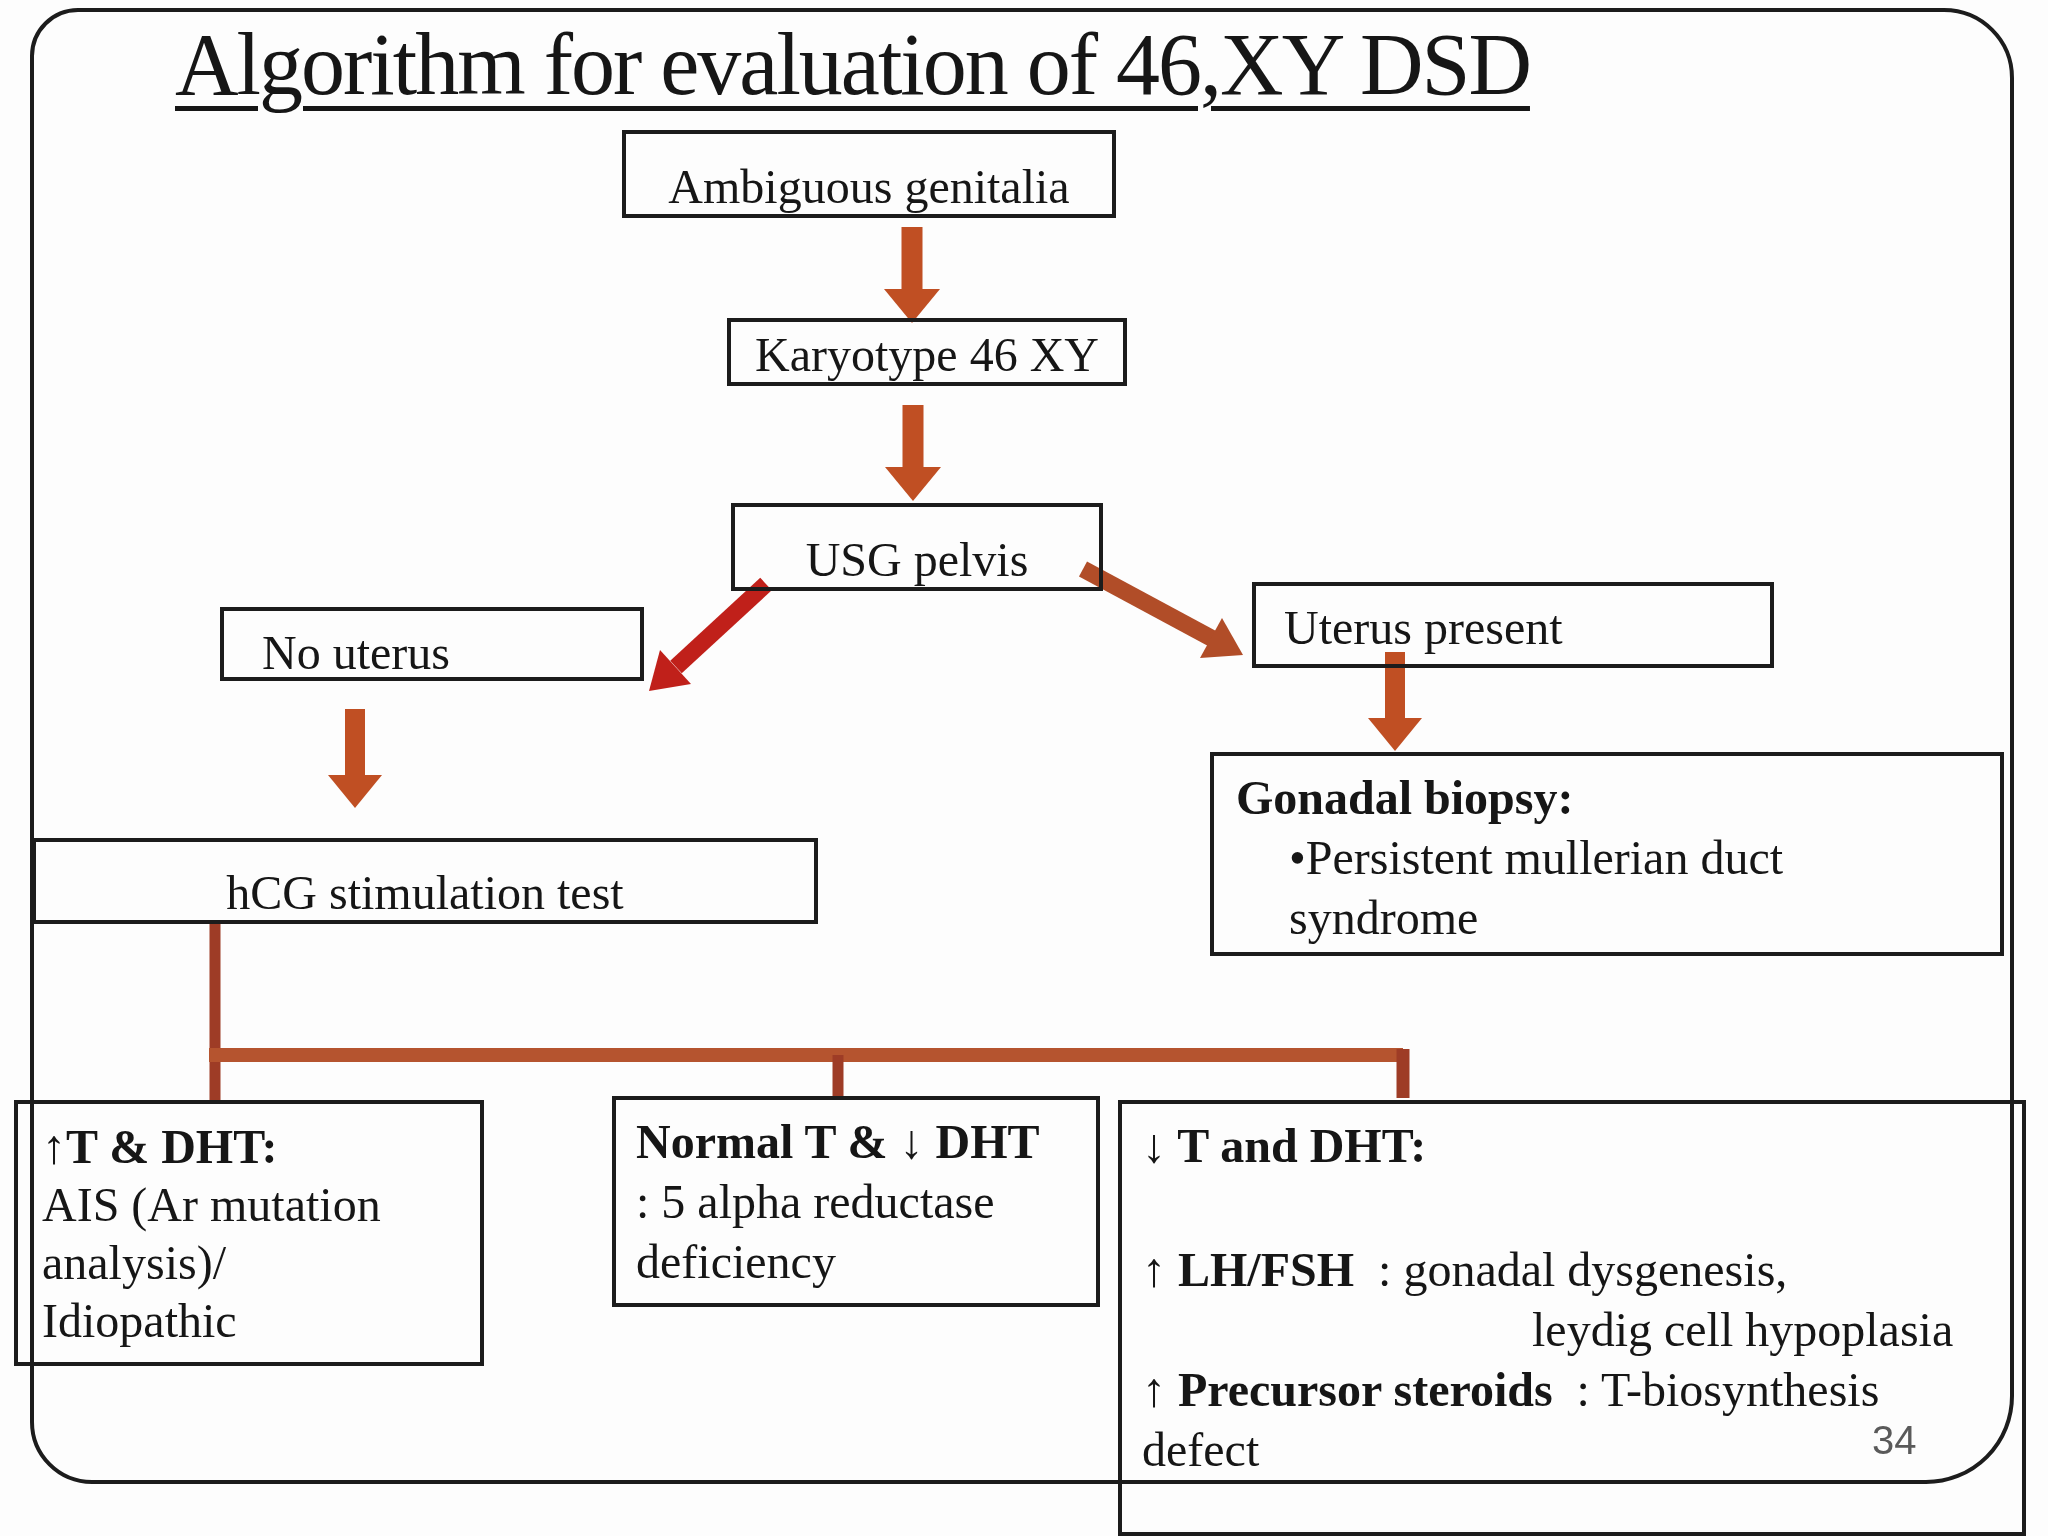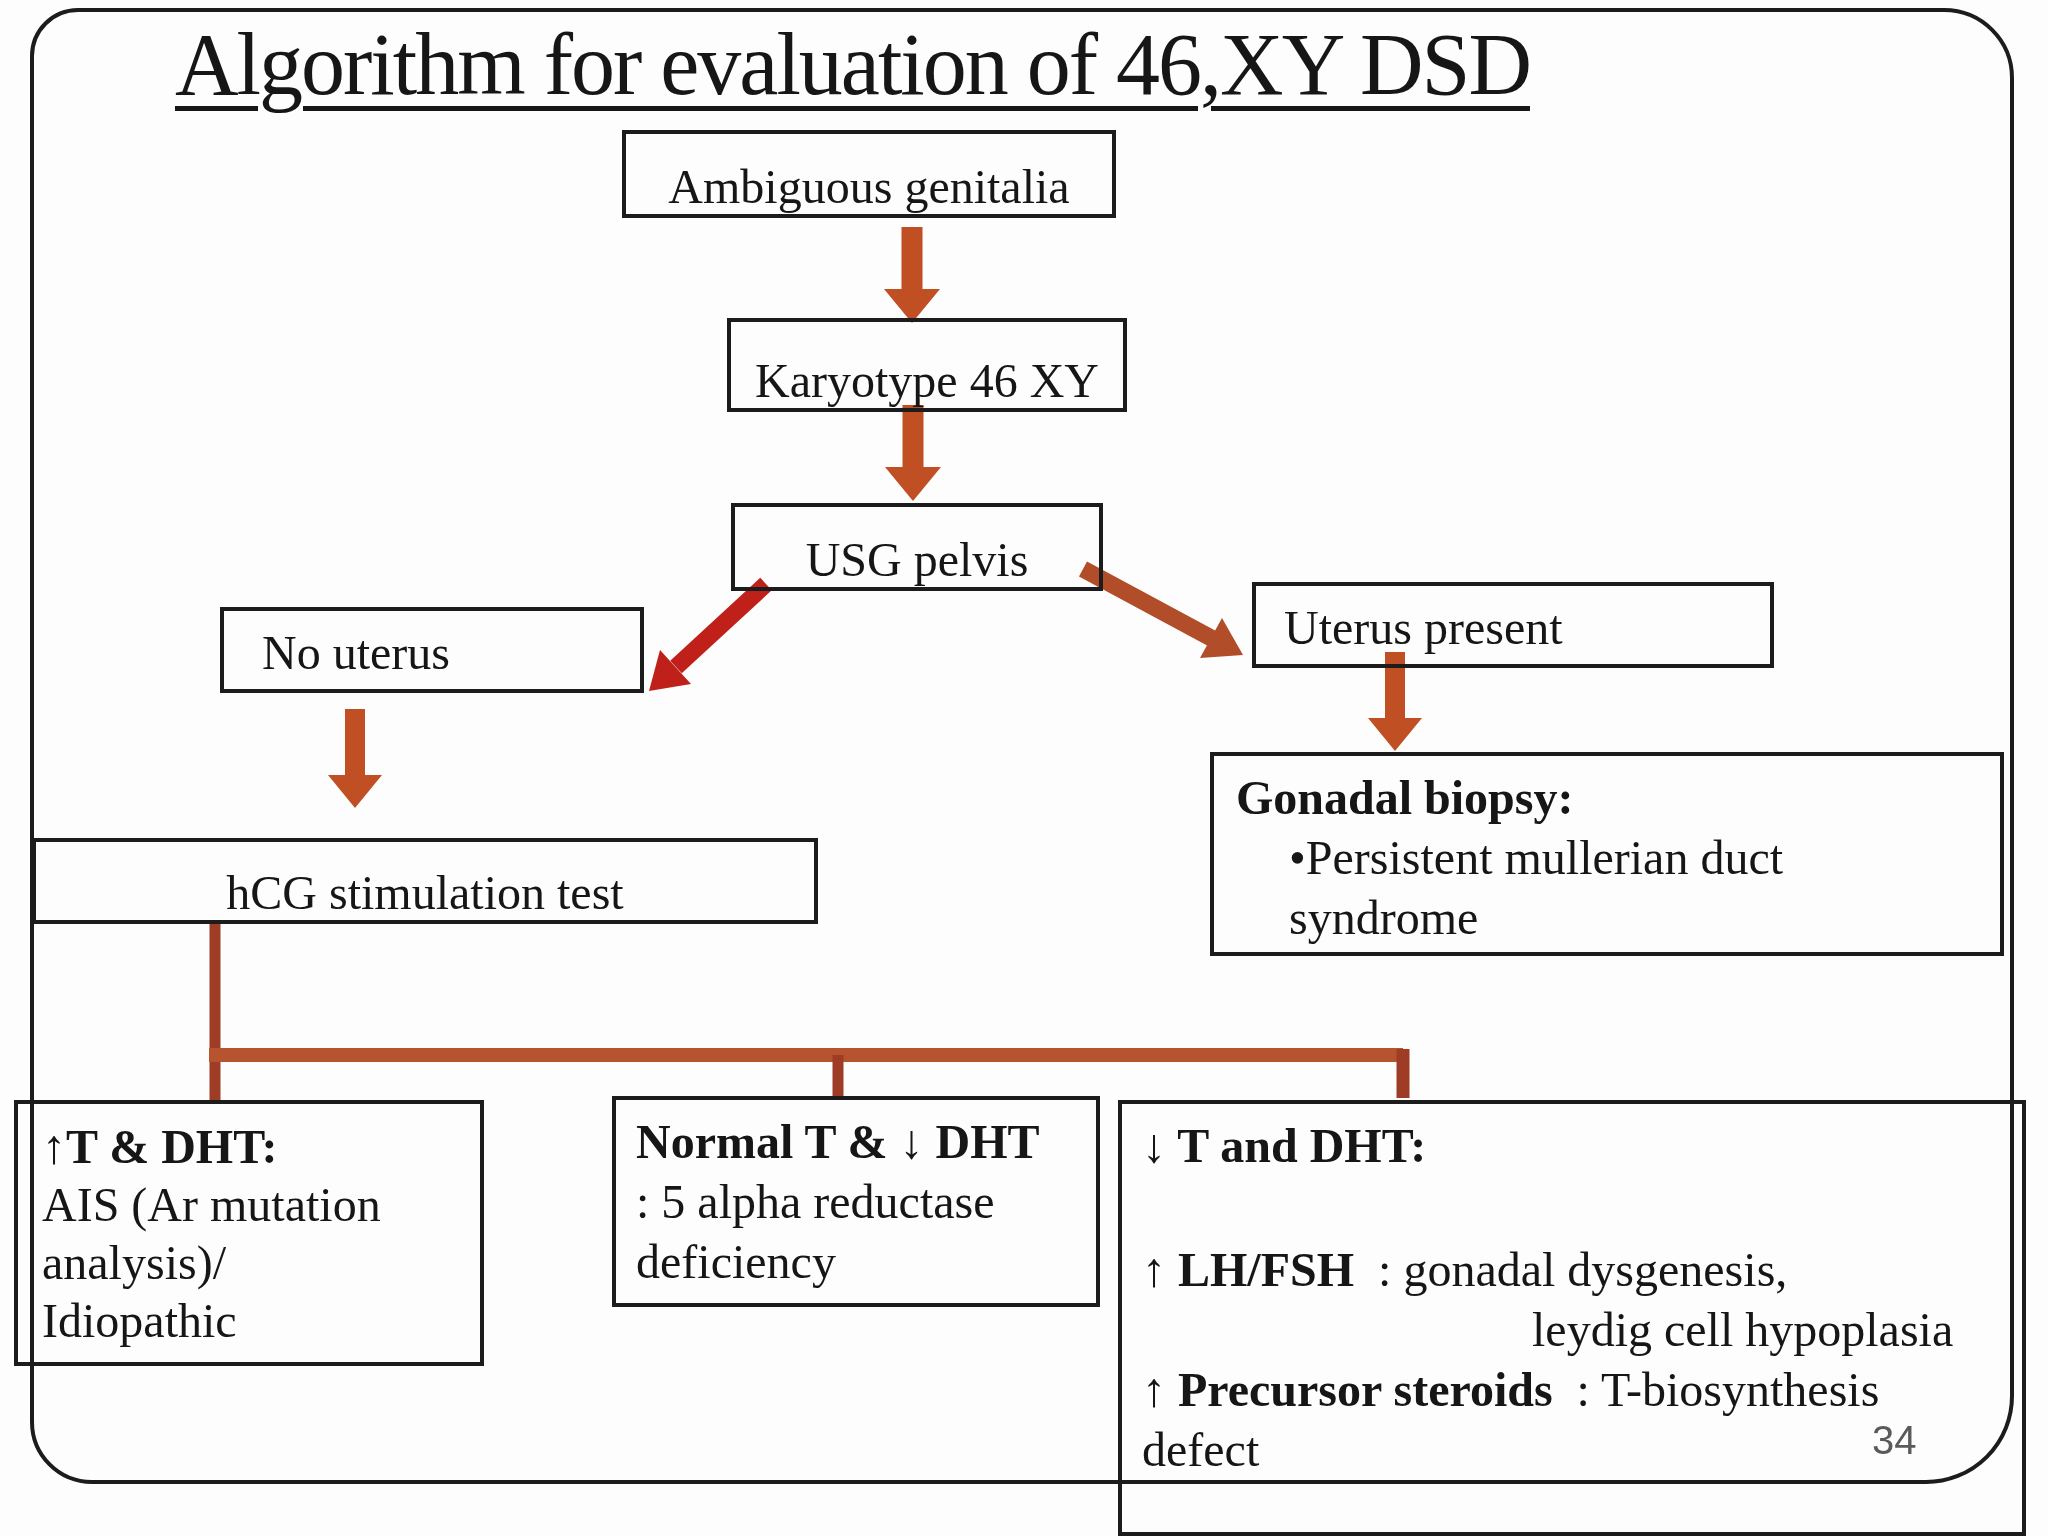--- a/index.html
+++ b/index.html
@@ -10,23 +10,23 @@
                 box-sizing:border-box;z-index:1;}
   .title{position:absolute;left:175px;top:14px;font-size:88px;letter-spacing:-2px;
          text-decoration:underline;text-decoration-thickness:5px;text-underline-offset:12px;
          white-space:nowrap;z-index:4;}
   svg.connectors{position:absolute;left:0;top:0;z-index:2;}
   .node{position:absolute;border:4px solid #1c1c1c;box-sizing:border-box;
         background:transparent;font-size:48px;z-index:3;white-space:nowrap;}
   .centered{display:flex;align-items:flex-end;justify-content:center;}
   .bold{font-weight:bold;}
   #box-ambiguous{left:622px;top:130px;width:494px;height:88px;}
-  #box-karyotype{left:727px;top:318px;width:400px;height:94px;}
+  #box-karyotype{left:727px;top:318px;width:400px;height:68px;}
   #box-usg{left:731px;top:503px;width:372px;height:88px;}
-  #box-no-uterus{left:220px;top:607px;width:424px;height:86px;padding:14px 0 0 38px;}
+  #box-no-uterus{left:220px;top:607px;width:424px;height:74px;padding:14px 0 0 38px;}
   #box-uterus-present{left:1252px;top:582px;width:522px;height:86px;padding:14px 0 0 28px;}
   #box-hcg{left:32px;top:838px;width:786px;height:86px;}
   #box-gonadal{left:1210px;top:752px;width:794px;height:204px;padding:12px 0 0 22px;line-height:60px;}
   #box-gonadal .indent{margin-left:53px;}
   #box-outcome1{left:14px;top:1100px;width:470px;height:266px;padding:14px 6px 0 24px;line-height:58px;}
   #box-outcome2{left:612px;top:1096px;width:488px;height:211px;padding:12px 0 0 20px;line-height:60px;}
   #box-outcome3{left:1118px;top:1100px;width:908px;height:436px;padding:12px 0 0 20px;line-height:60px;}
   #box-outcome3 .gap{margin-top:64px;}
   #box-outcome3 .indent2{margin-left:390px;}
   .val{margin-left:24px;}

